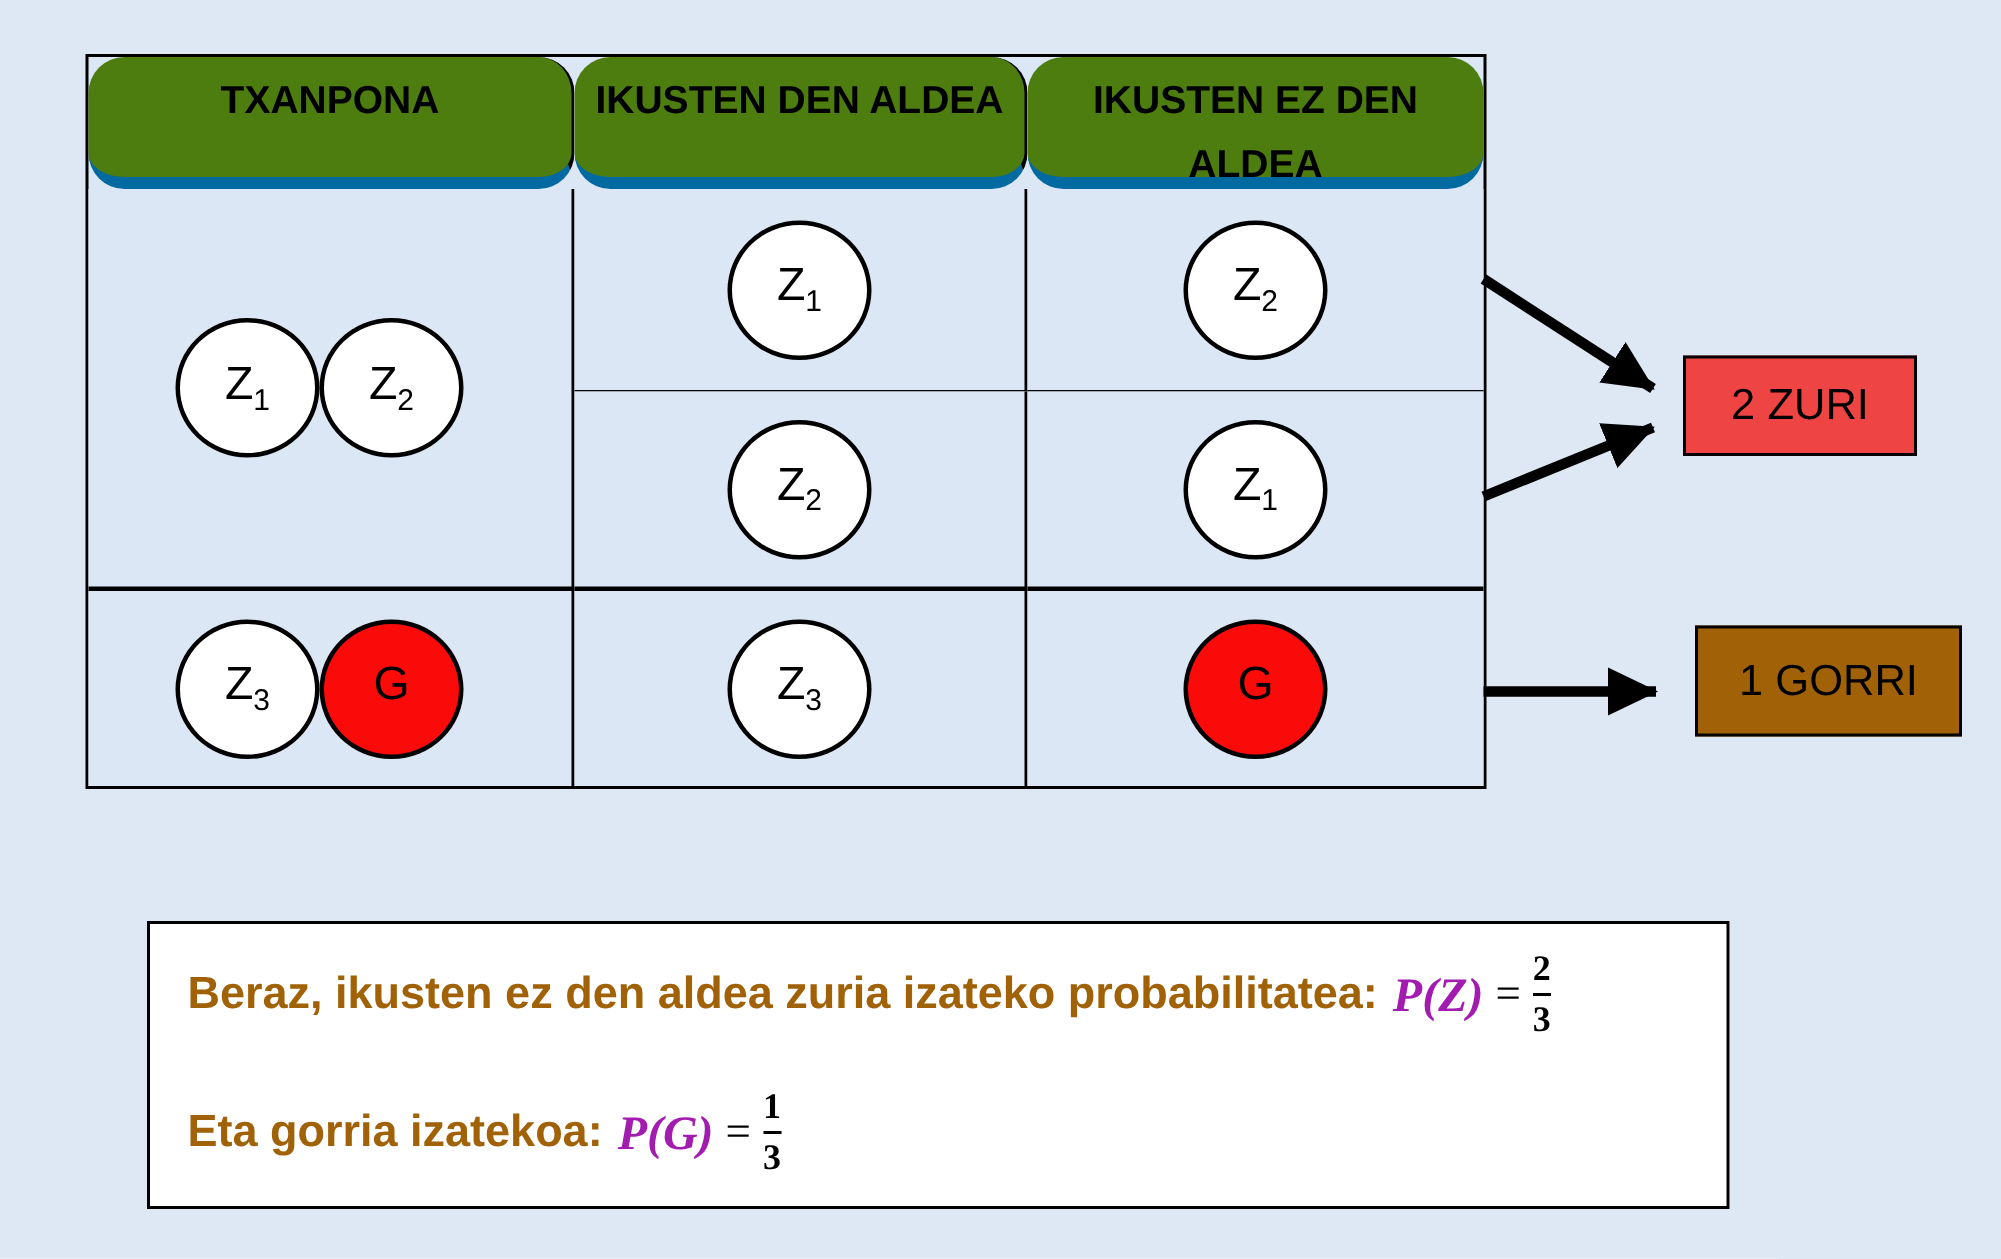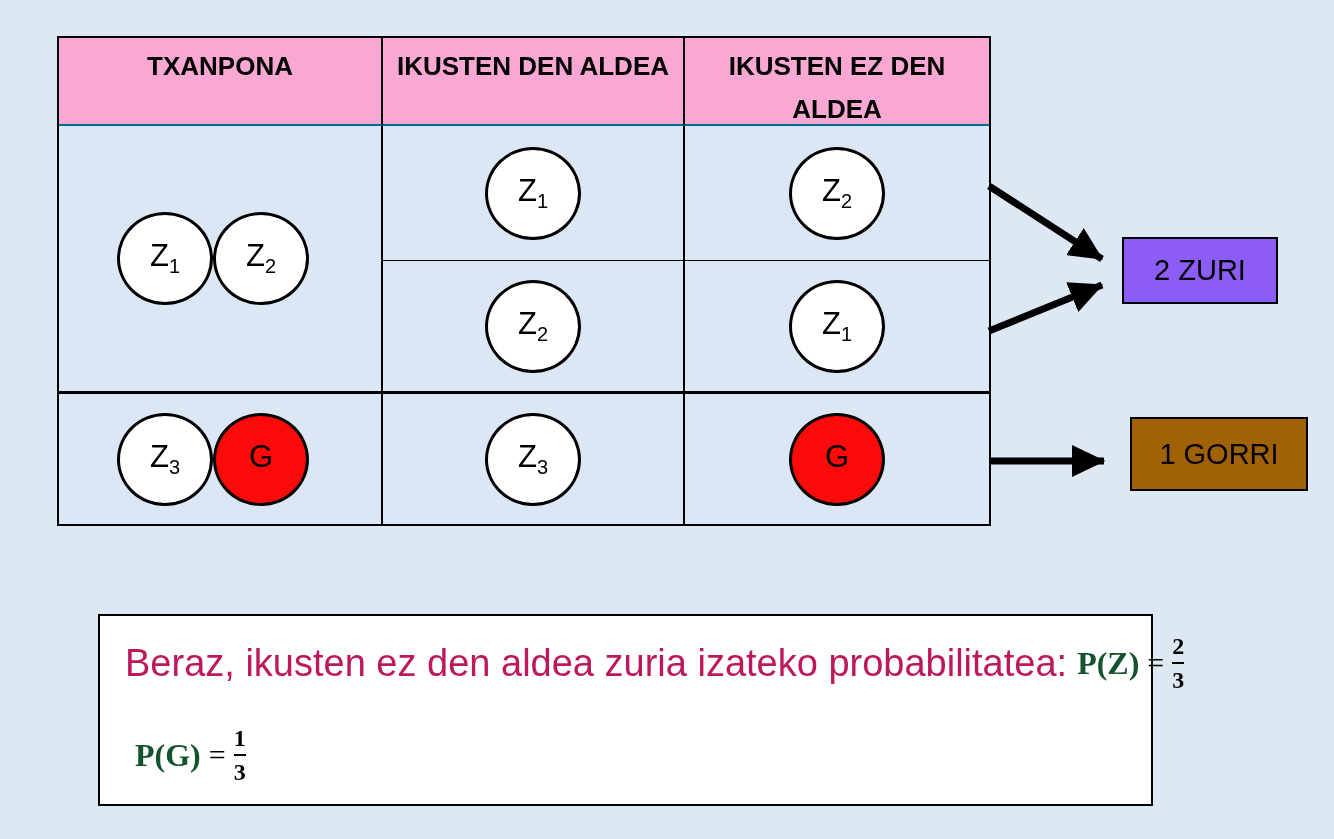--- a/index.html
+++ b/index.html
@@ -9,23 +9,23 @@
   
   .ptable{
     position:absolute;left:57px;top:36px;
     display:grid;
     grid-template-columns:324px 302px 304px;
     grid-template-rows:88px 135px 133px 130px;
     border:2.5px solid #000;
     background:#dbe7f4;
   }
   .cell{position:relative;background:#dbe7f4;display:flex;align-items:center;justify-content:center;}
-  .head{background:#f9a8d4;border-bottom:2px solid #0369a1;
+  .head{background:#4d7c0f;border-bottom:8px solid #0369a1;
         font-weight:bold;font-size:26px;line-height:43px;color:#000;
-        text-align:center;align-items:flex-start;padding-top:7px;box-sizing:border-box;}
+        text-align:center;align-items:flex-start;padding-top:7px;box-sizing:border-box;border-radius:24px;}
   .bR{border-right:2px solid #000;}
   .h1{grid-area:1/1;} .h2{grid-area:1/2;} .h3{grid-area:1/3;}
   .coincell{grid-area:2/1/4/2;justify-content:flex-start;padding-left:58px;box-sizing:border-box;border-bottom:3px solid #000;}
   .r2c2{grid-area:2/2;border-bottom:1.5px solid #000;}
   .r2c3{grid-area:2/3;border-bottom:1.5px solid #000;}
   .r3c2{grid-area:3/2;border-bottom:3px solid #000;}
   .r3c3{grid-area:3/3;border-bottom:3px solid #000;}
   .r4c1{grid-area:4/1;justify-content:flex-start;padding-left:58px;box-sizing:border-box;}
   .r4c2{grid-area:4/2;} .r4c3{grid-area:4/3;}
 
@@ -43,34 +43,34 @@
 
   
   .arrows{position:absolute;left:0;top:0;pointer-events:none;}
 
   
   .result-box{
     position:absolute;display:flex;align-items:center;justify-content:center;
     border:2.5px solid #000;box-sizing:border-box;
     font-size:29px;color:#000;
   }
-  .result-box[data-color="white"]{background:#8b5cf6;}
+  .result-box[data-color="white"]{background:#ef4444;}
   .result-box[data-color="red"]{background:#a16207;}
   .zuri{left:1122px;top:237px;width:156px;height:67px;}
   .gorri{left:1130px;top:417px;width:178px;height:74px;}
 
   
   .notes{
     position:absolute;left:98px;top:614px;width:1055px;height:192px;
     background:#ffffff;border:2.5px solid #000;box-sizing:border-box;
   }
   .nline{position:absolute;left:25px;height:78px;display:flex;align-items:center;white-space:nowrap;}
   .nline1{top:8px;} .nline2{top:100px;}
-  .ntext{font-size:38px;color:#be185d;}
-  .mathvar{font-family:"Liberation Serif",serif;font-weight:bold;font-size:32px;margin-left:10px;color:#14532d;}
+  .ntext{font-size:30px;color:#a16207;font-weight:bold;}
+  .mathvar{font-family:"Liberation Serif",serif;font-style:italic;font-weight:bold;font-size:32px;margin-left:10px;color:#a21caf;}
   .matheq{font-family:"Liberation Serif",serif;font-size:30px;margin:0 8px;color:#000;}
   .frac{display:inline-flex;flex-direction:column;align-items:center;
         font-family:"Liberation Serif",serif;font-weight:bold;font-size:24px;line-height:1;color:#000;}
   .frac .den{border-top:2.5px solid #000;padding-top:4px;margin-top:4px;}
 </style>
 </head>
 <body>
 
 <div class="canvas">
 
@@ -159,20 +159,21 @@
     <div class="nline nline1">
       <span class="ntext">Beraz, ikusten ez den aldea zuria izateko probabilitatea:</span>
       <span class="mathvar">P(Z)</span>
       <span class="matheq">=</span>
       <span class="frac">
         <span class="num">2</span>
         <span class="den">3</span>
       </span>
     </div>
     <div class="nline nline2">
+      <span class="ntext">Eta gorria izatekoa:</span>
       <span class="mathvar">P(G)</span>
       <span class="matheq">=</span>
       <span class="frac">
         <span class="num">1</span>
         <span class="den">3</span>
       </span>
     </div>
   </div>
 
 </div>

